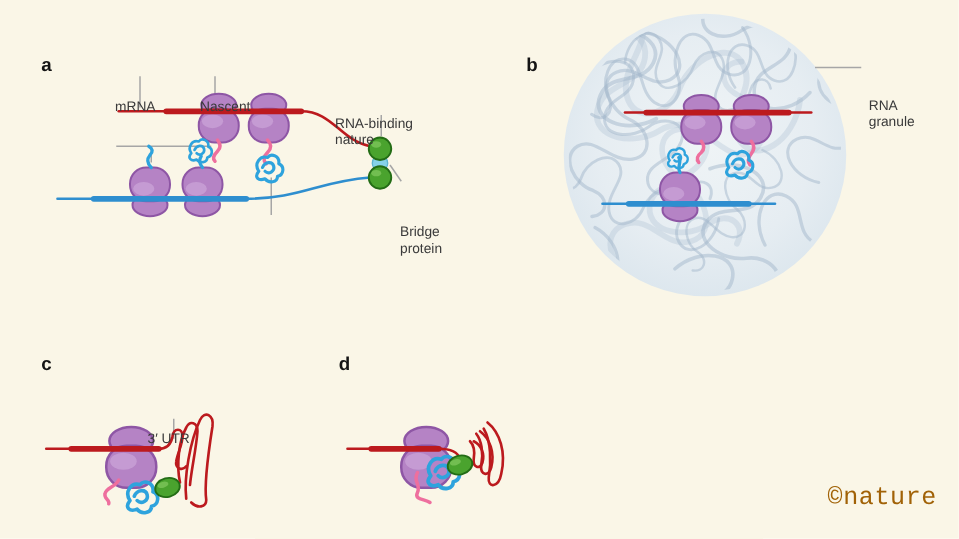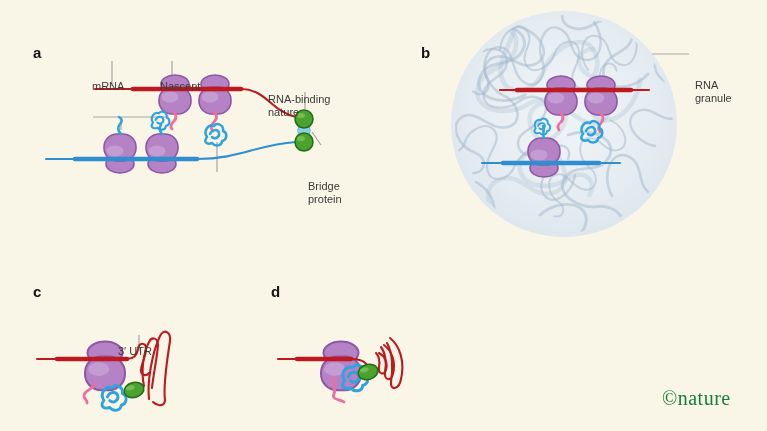--- a/index.html
+++ b/index.html
@@ -17,22 +17,22 @@
     color:var(--label-text,#3a3a3a);
     white-space:pre-line;
     margin-top:35px;
   }
   .panel-letter{
     position:absolute;
     font-size:15px;font-weight:700;color:#141414;
   }
   .credit{
     position:absolute;
-    font-family:Liberation Serif, serif;
-    font-size:20px;color:#15803d;letter-spacing:0.5px;
+    font-family:Liberation Mono, monospace;
+    font-size:20px;color:#a16207;letter-spacing:0.5px;
   }
   
   .leader{stroke:var(--leader-line,#a6a6a6);stroke-width:1.2;fill:none;}
   .mrna-red-thin{stroke:var(--mrna-red,#bc1a1e);stroke-width:2.1;fill:none;stroke-linecap:round;}
   .mrna-red-thick{stroke:var(--mrna-red,#bc1a1e);stroke-width:4.6;fill:none;stroke-linecap:round;}
   .mrna-blue-thin{stroke:var(--mrna-blue,#2e8ecf);stroke-width:2.1;fill:none;stroke-linecap:round;}
   .mrna-blue-thick{stroke:var(--mrna-blue,#2e8ecf);stroke-width:4.6;fill:none;stroke-linecap:round;}
   .ribo-small{fill:var(--ribosome-fill,#b583c5);stroke:var(--ribosome-outline,#8e56a5);stroke-width:1.6;}
   .ribo-large{fill:var(--ribosome-fill,#b583c5);stroke:var(--ribosome-outline,#8e56a5);stroke-width:1.6;}
   .ribo-shine{fill:var(--ribosome-highlight,#c8a0d5);opacity:.85;stroke:none;}
@@ -181,21 +181,21 @@
         <ellipse class="rbp-shine" cx="-3" cy="-3" rx="4.5" ry="2.4"></ellipse>
       </g>
     </g>
   </svg>
 
   <div class="panel-letter" style="left:33px;top:44px">a</div>
   <div class="lbl" style="left:92px;top:45px">mRNA</div>
   <div class="lbl" style="left:160px;top:45px">Nascent</div>
   <div class="lbl" style="left:268px;top:58px">RNA-binding
 nature</div>
-  <div class="lbl" style="left:308px;top:145px">Bridge
+  <div class="lbl" style="left:320px;top:145px">Bridge
 protein</div>
 
   <div class="panel-letter" style="left:421px;top:44px">b</div>
   <div class="lbl" style="left:695px;top:44px">RNA
 granule</div>
 
   <div class="panel-letter" style="left:33px;top:283px">c</div>
   <div class="lbl" style="left:118px;top:310px">3′ UTR</div>
 
   <div class="panel-letter" style="left:271px;top:283px">d</div>

